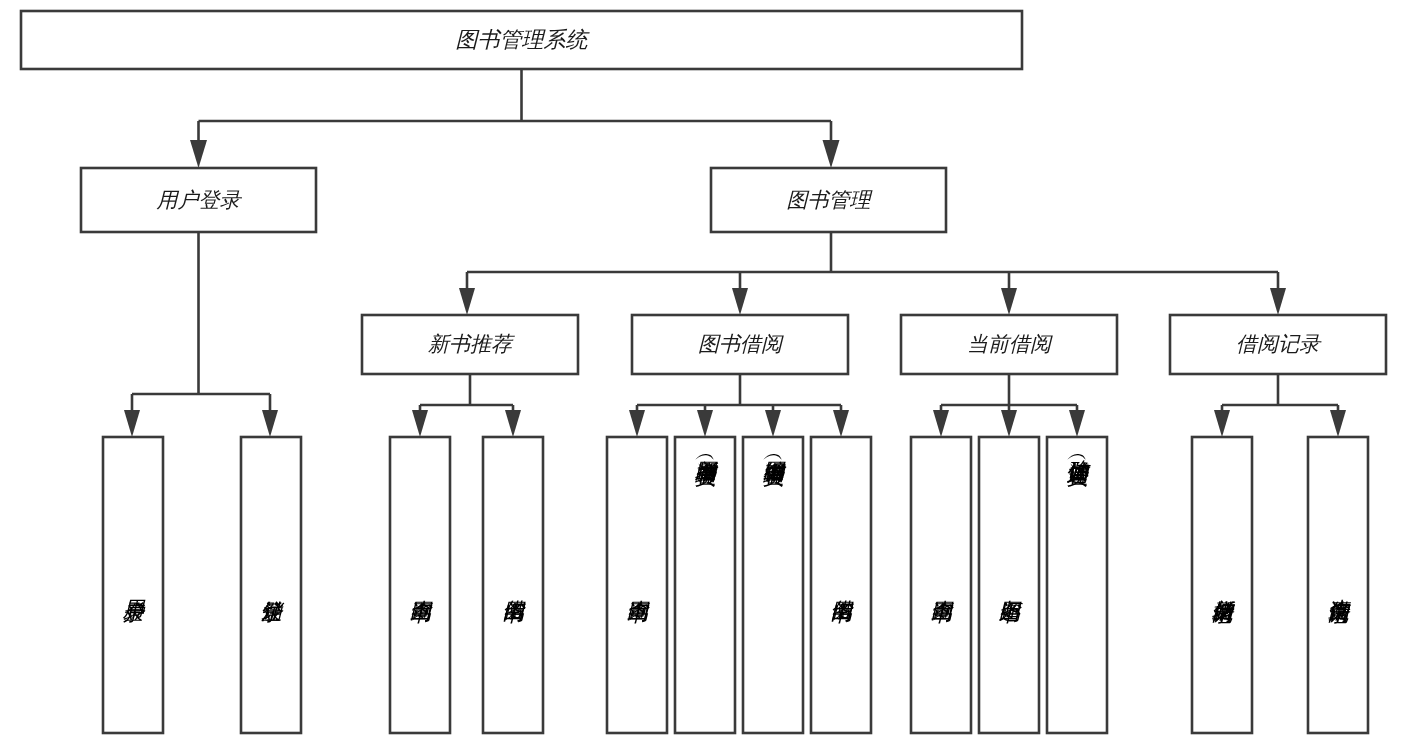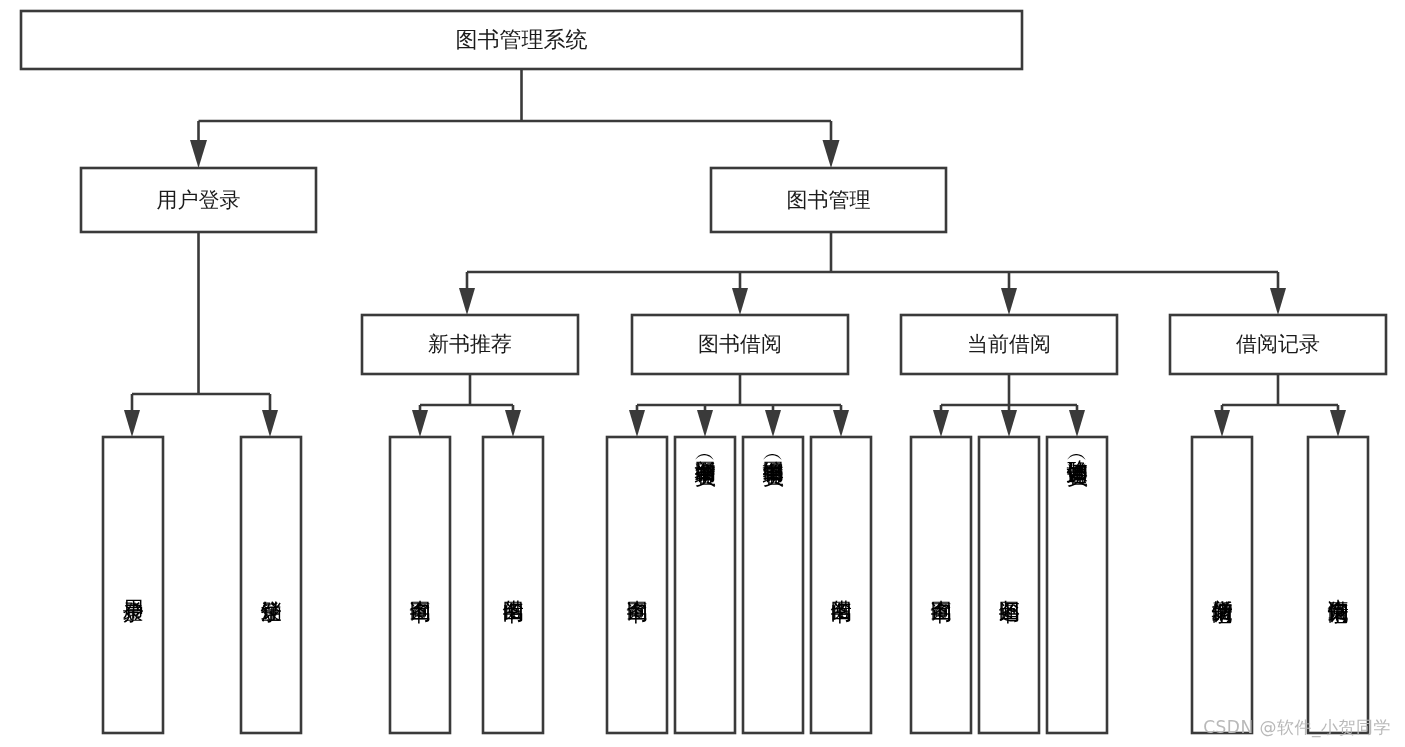--- a/index.html
+++ b/index.html
@@ -12,20 +12,21 @@
     font-family: "DejaVu Sans", "Liberation Sans", sans-serif;
     width: 1405px;
     height: 747px;
     overflow: hidden;
   }
   #diagram-root {
     position: relative;
     width: 1405px;
     height: 747px;
     background: #ffffff;
+    font-style: italic;
   }
   svg#flow-svg {
     position: absolute;
     left: 0;
     top: 0;
     width: 1405px;
     height: 747px;
     display: block;
   }
   .node-rect {
@@ -314,15 +315,14 @@
       <rect class="node-rect" x="1308" y="437" width="60" height="296"></rect>
       <foreignObject class="leaf-fo" x="1308" y="437" width="60" height="296">
         <div xmlns="http://www.w3.org/1999/xhtml" class="leaf-fo-inner mid">
           <span class="leaf-label">查询借阅记录</span>
         </div>
       </foreignObject>
     </g>
 
   </svg>
 
-  <div id="watermark">CSDN @软件_小贺同学</div>
 
 </div>
 
 </body></html>

